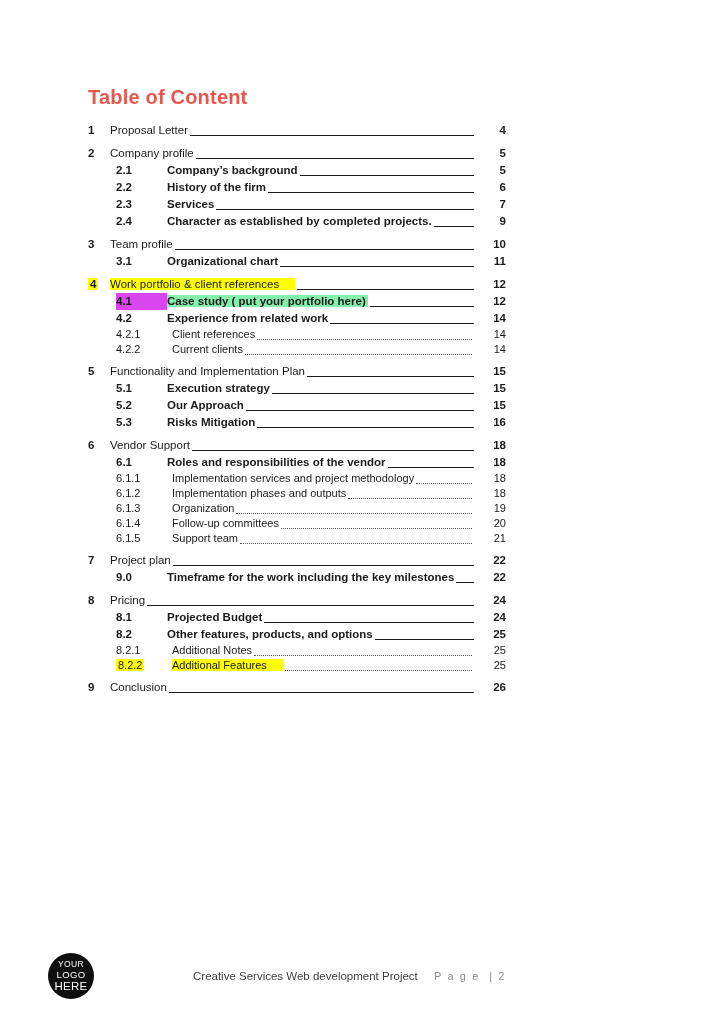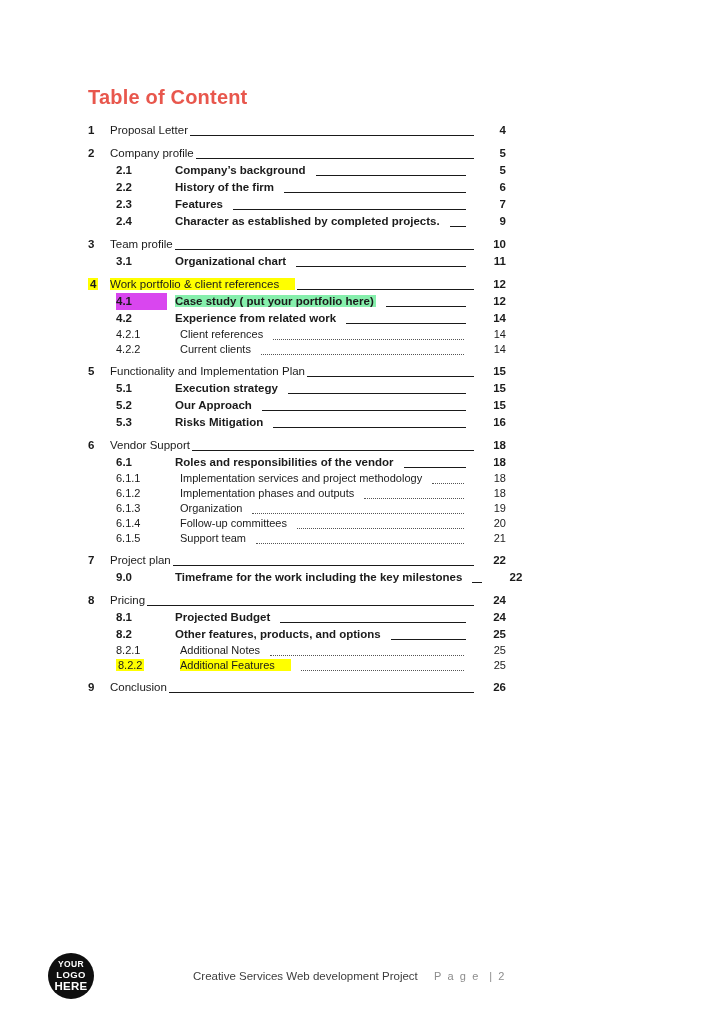--- a/index.html
+++ b/index.html
@@ -11,21 +11,21 @@
   .page{position:relative;width:592px;height:1024px;background:#ffffff;}
   .content{padding:86px 86px 0 88px;}
   .doc-title-main{
     font-size:20px;font-weight:bold;color:#e8574d;
     margin:0 0 14px 0;line-height:22px;letter-spacing:.2px;
   }
   .toc{display:block;}
   .row{display:flex;height:17px;line-height:17px;font-size:11.5px;align-items:stretch;}
   .row.l1{margin-top:6px;}
   .row.l1:first-child{margin-top:0;}
-  .row.l2,.row.l3{padding-left:28px;gap:8px;}
+  .row.l2,.row.l3{padding-left:28px;}
   .row.l3{height:15px;line-height:15px;font-size:11px;}
   .num{flex:0 0 auto;}
   .l1 .num{width:22px;font-weight:bold;}
   .l2 .num{width:51px;font-weight:bold;}
   .l3 .num{width:56px;font-weight:normal;}
   .l2 .labeltext{font-weight:bold;}
   .label{flex:0 0 auto;white-space:pre;}
   .leader{flex:1 1 auto;position:relative;margin:0 6px 0 2px;min-width:10px;}
   .leader.line::after{
     content:"";position:absolute;left:0;right:0;bottom:3px;
@@ -43,21 +43,21 @@
   .hl-full .num{background:#d946ef;}
   .hl-full .labeltext{background:#86efac;padding-right:2px;}
   
   .footer{
     position:absolute;left:48px;right:86px;top:952px;height:48px;
     display:flex;align-items:center;
   }
   .logo{
     width:46px;height:46px;border-radius:50%;background:#0f0f0f;color:#ffffff;
     display:flex;flex-direction:column;align-items:center;justify-content:center;
-    text-align:center;font-weight:bold;flex:0 0 auto;
+    text-align:center;font-weight:normal;flex:0 0 auto;
   }
   .ll1{font-size:8.5px;line-height:9.5px;letter-spacing:.4px;display:block;}
   .ll2{font-size:9.5px;line-height:10.5px;letter-spacing:.4px;display:block;}
   .ll3{font-size:11.5px;line-height:12px;letter-spacing:.2px;display:block;}
   .footer-doc-title{margin-left:99px;font-size:11.5px;color:#3d3d3d;}
   .footer-page{margin-left:auto;font-size:11px;color:#8c8c8c;letter-spacing:1.6px;white-space:pre;}
 </style>
 </head>
 <body>
 
@@ -84,21 +84,21 @@
     <span class="pg">5</span>
   </div>
         <div class="row l2">
     <span class="num"><span class="numtext">2.2</span></span>
     <span class="label"><span class="labeltext">History of the firm</span></span>
     <span class="leader line"></span>
     <span class="pg">6</span>
   </div>
         <div class="row l2">
     <span class="num"><span class="numtext">2.3</span></span>
-    <span class="label"><span class="labeltext">Features</span></span>
+    <span class="label"><span class="labeltext">Services</span></span>
     <span class="leader line"></span>
     <span class="pg">7</span>
   </div>
         <div class="row l2">
     <span class="num"><span class="numtext">2.4</span></span>
     <span class="label"><span class="labeltext">Character as established by completed projects.</span></span>
     <span class="leader line"></span>
     <span class="pg">9</span>
   </div>
         <div class="row l1">

